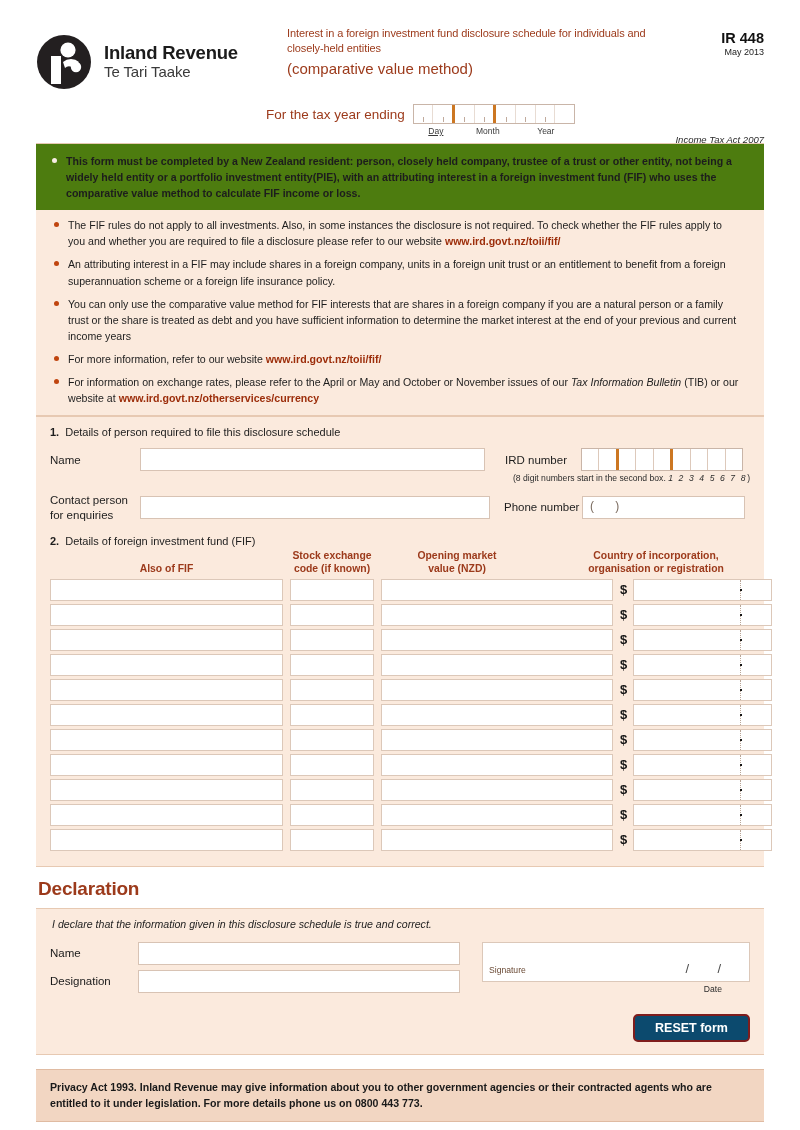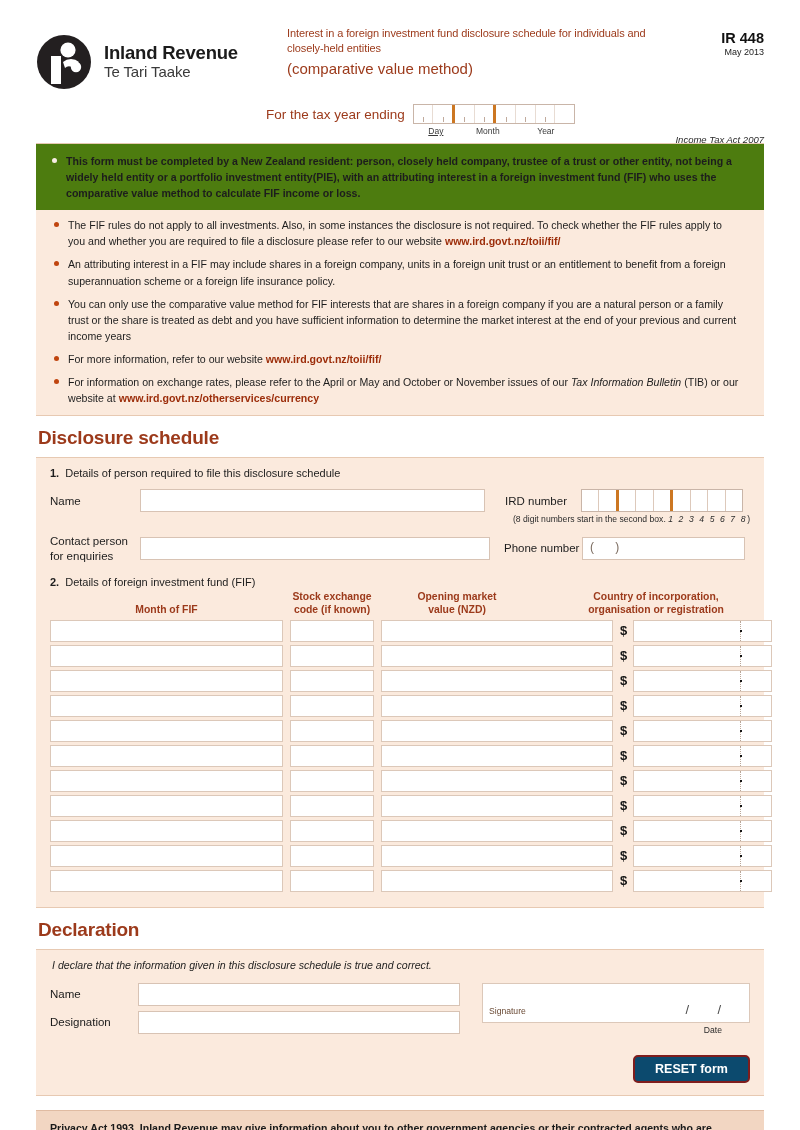--- a/index.html
+++ b/index.html
@@ -502,21 +502,20 @@
 
     <div class="bullet-row">
       <div class="dot">
           <i></i>
         </div>
       <div class="btext"><span>For information on exchange rates, please refer to the April or May and October or November issues of our </span><span class="ital">Tax Information Bulletin</span><span> (TIB) or our website at </span><span class="lnk">www.ird.govt.nz/otherservices/currency</span></div>
     </div>
 
   </div>
 
-  <div class="sec-head">Disclosure schedule</div>
 
   <div class="panel">
 
     <div class="numline">
       <b>1.</b>
       <span>Details of person required to file this disclosure schedule</span>
     </div>
 
     <div class="field-row">
       <div class="flabel lbl-name">Name</div>
@@ -546,21 +545,21 @@
       <div class="flabel lbl-phone">Phone number</div>
       <div class="fbox in-phone">(          )</div>
     </div>
 
     <div style="position:relative; margin-top:13px;">
       <div class="num2" style="left:0; top:0;">
         <b>2.</b><span>Details of foreign investment fund (FIF)</span>
       </div>
 
       <div class="fif-head-row" style="margin-top:0; height:44px;">
-        <div class="colhead c1" style="padding-top:18px;">Month of FIF</div>
+        <div class="colhead c1" style="padding-top:18px;">Also of FIF</div>
         <div class="colhead c2" style="white-space:pre-line;">Stock exchange
 code (if known)</div>
         <div class="colhead c4" style="white-space:pre-line;">Opening market
 value (NZD)</div>
         <div class="colhead c3" style="white-space:pre-line;">Country of incorporation,
 organisation or registration</div>
       </div>
 
       <div id="fif-body">
           <div class="trow">

